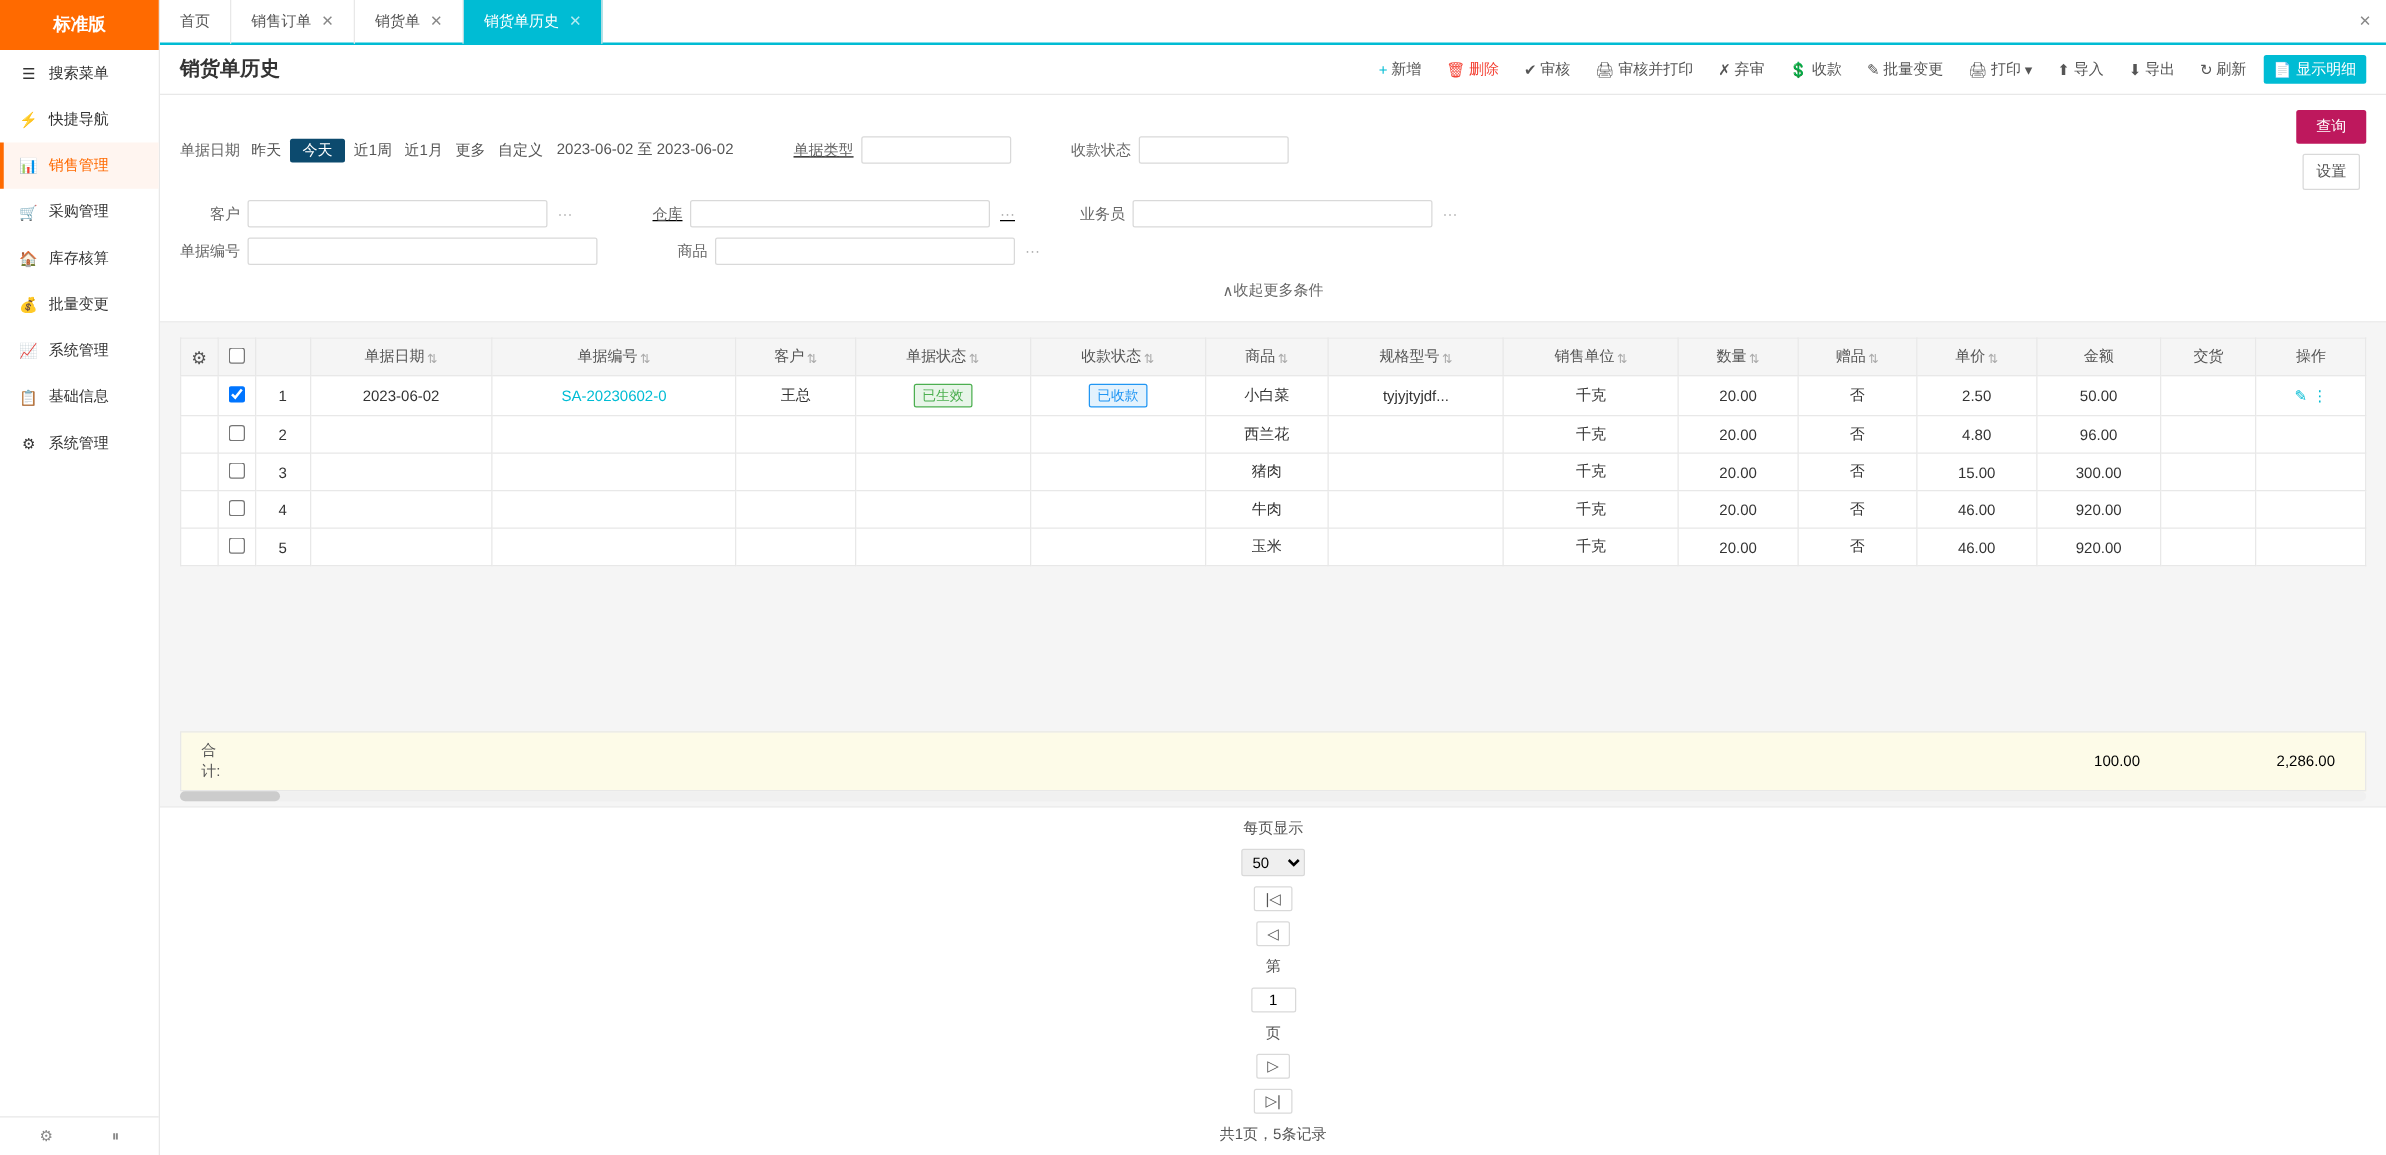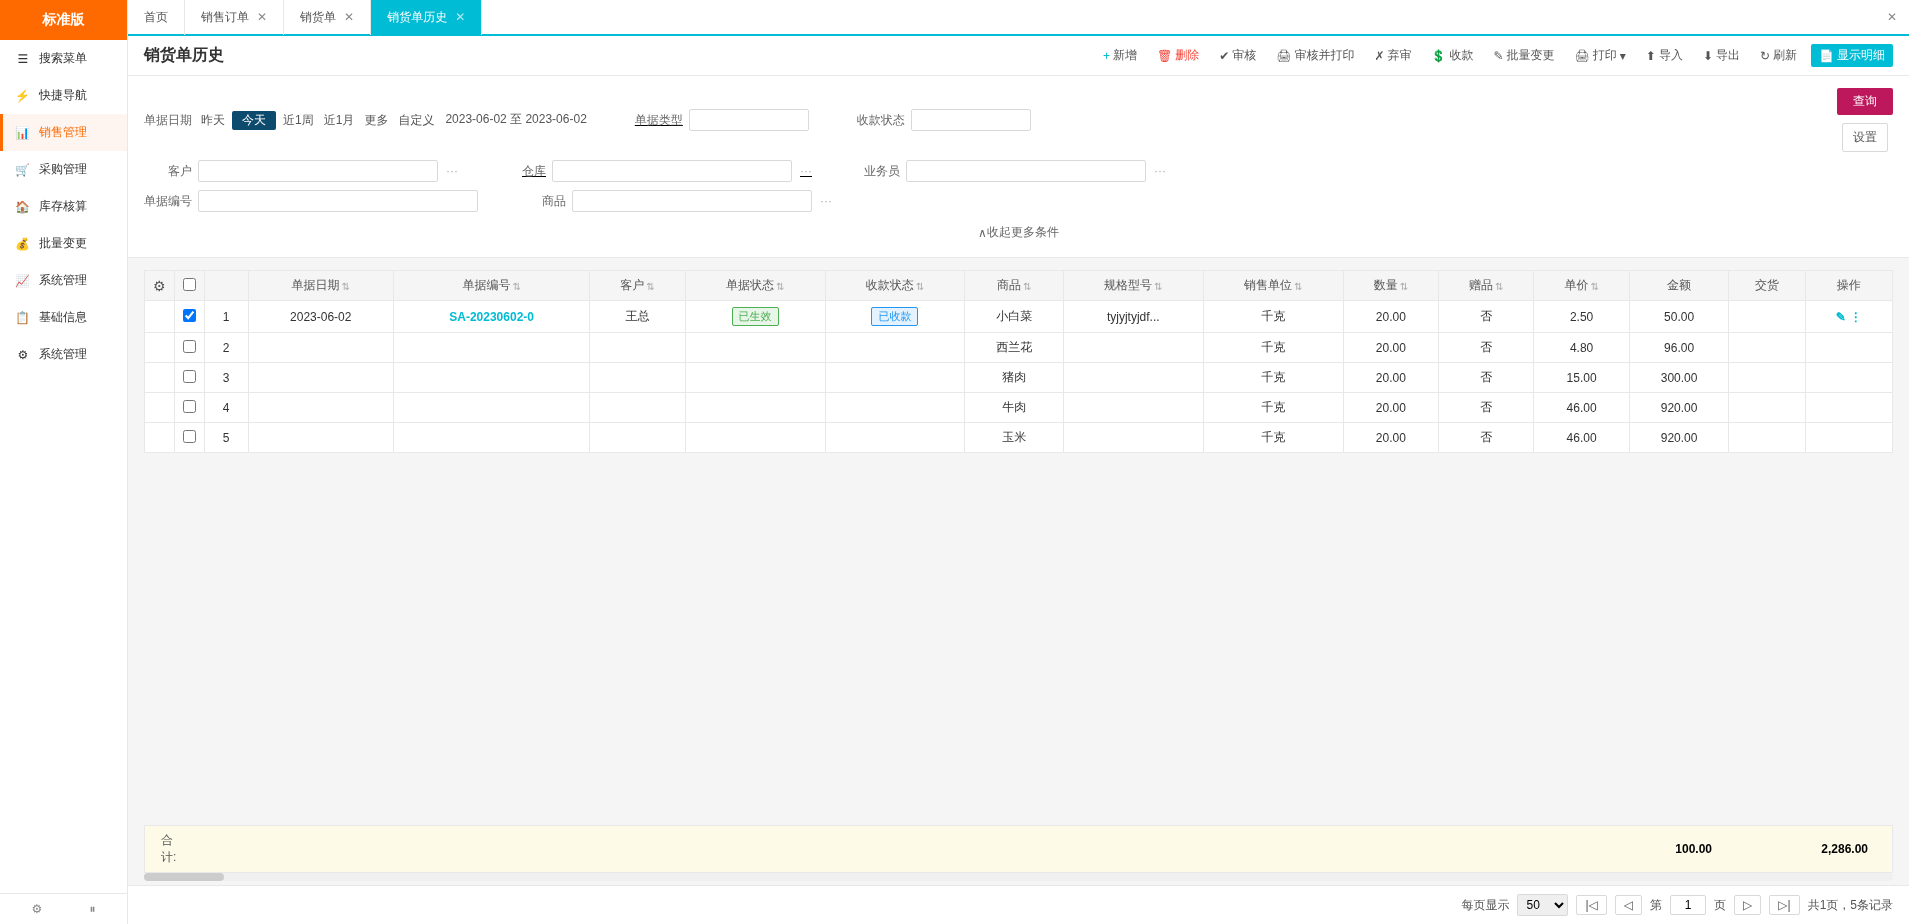--- a/index.html
+++ b/index.html
@@ -55,32 +55,32 @@
     
     .table-wrap { flex: 1; overflow: auto; padding: 12px 16px 0; }
     .data-table { width: 100%; border-collapse: collapse; background: #fff; }
     .data-table th { background: #f5f5f5; border: 1px solid #e8e8e8; padding: 6px 8px; color: #555; white-space: nowrap; font-weight: normal; text-align: center; }
     .data-table td { border: 1px solid #e8e8e8; padding: 6px 8px; color: #333; text-align: center; }
     .data-table .col-setting { width: 28px; }
     .data-table .col-check { width: 28px; }
     .status-badge { display: inline-block; padding: 1px 6px; border-radius: 2px; font-size: 11px; }
     .status-active { background: #e8f5e9; color: #4caf50; border: 1px solid #4caf50; }
     .status-paid { background: #e3f2fd; color: #2196f3; border: 1px solid #2196f3; }
-    .action-link { color: #00bcd4; cursor: pointer; margin: 0 2px; font-weight: bold; }
+    .action-link { color: #00bcd4; cursor: pointer; margin: 0 2px; }
     .col-sort { cursor: pointer; display: flex; align-items: center; justify-content: center; gap: 2px; }
 
     
     .table-footer { background: #fdfbe8; border: 1px solid #e8e8e8; padding: 6px 16px; display: flex; align-items: center; margin: 0 16px; flex-shrink: 0; }
     .footer-label { color: #555; margin-right: 16px; }
-    .footer-values { display: flex; gap: 16px; width: 100%; font-weight: bold; }
+    .footer-values { display: flex; gap: 16px; width: 100%; }
     .footer-qty { text-align: right; padding-right: 8px; width: 200px; margin-left: auto; }
     .footer-amount { text-align: right; padding-right: 8px; width: 140px; }
 
     
-    .pagination { display: flex; align-items: center; justify-content: flex-end; padding: 8px 16px; gap: 8px; flex-shrink: 0; background: #fff; border-top: 1px solid #e8e8e8; }
+    .pagination { display: flex; align-items: center; justify-content: flex-end; padding: 8px 16px; gap: 8px; flex-shrink: 0; background: #fff; border-top: 1px solid #e8e8e8; flex-direction: column; }
     .page-info { color: #555; }
     .page-btn { border: 1px solid #d9d9d9; background: #fff; padding: 2px 8px; cursor: pointer; border-radius: 2px; color: #555; }
     .page-btn:disabled { color: #ccc; cursor: not-allowed; }
     .page-input { border: 1px solid #d9d9d9; padding: 2px 4px; width: 36px; text-align: center; border-radius: 2px; }
     .page-select { border: 1px solid #d9d9d9; padding: 2px 4px; border-radius: 2px; }
 
     .scrollbar-row { height: 8px; background: #f0f0f0; margin: 0 16px 4px; border-radius: 4px; flex-shrink: 0; }
     .scrollbar-thumb { height: 8px; width: 80px; background: #ccc; border-radius: 4px; }
 
     .th-sort::before { content: '⇅'; font-size: 10px; color: #aaa; }

